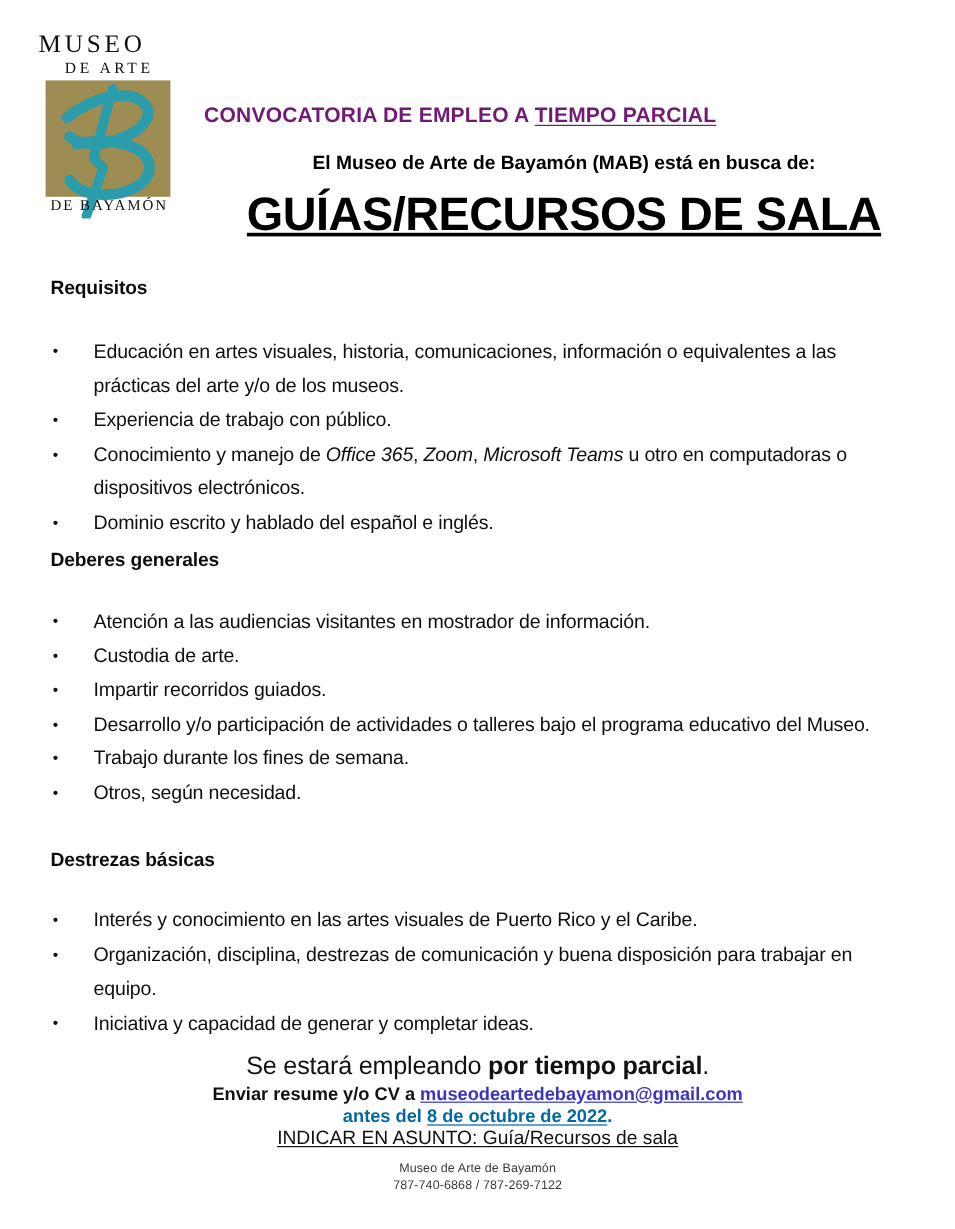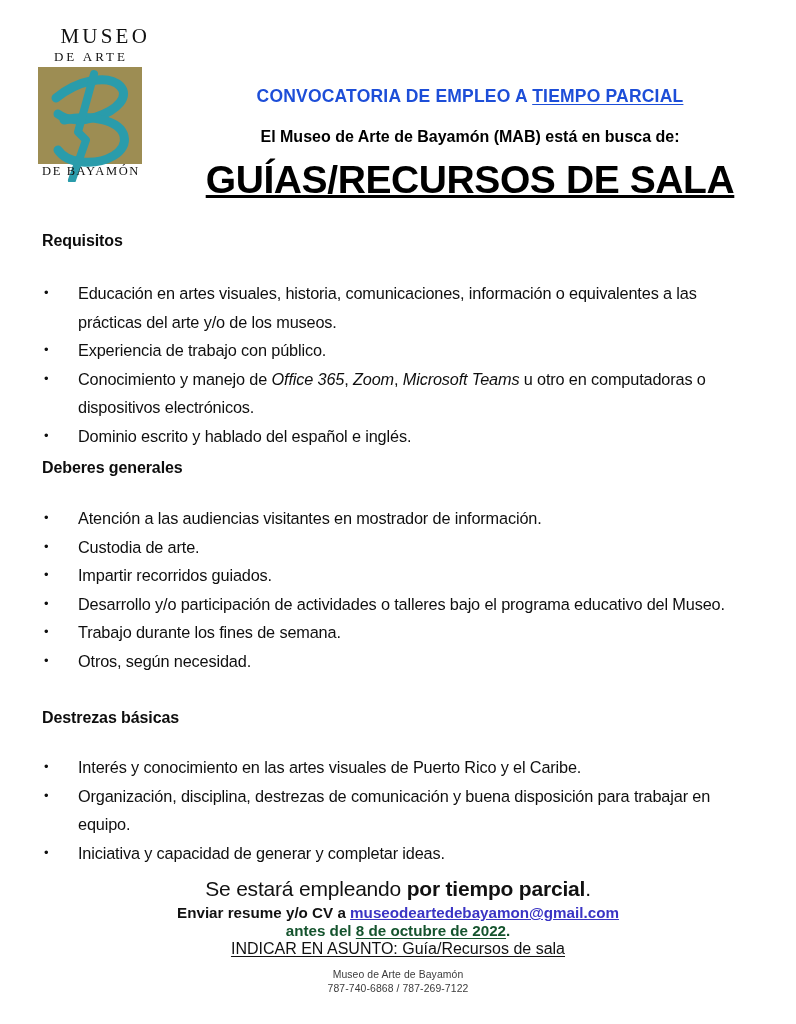--- a/index.html
+++ b/index.html
@@ -27,21 +27,21 @@
     left: 24px;
     top: 26px;
     width: 128px;
     height: 160px;
   }
   .logo-word-museo {
     position: absolute;
     left: 8px;
     top: 0px;
     width: 118px;
-    text-align: right;
+    text-align: left;
     font-family: "Liberation Serif", serif;
     font-size: 21px;
     letter-spacing: 3.2px;
     color: #111111;
     line-height: 1;
   }
   .logo-word-dearte {
     position: absolute;
     left: 8px;
     top: 24px;
@@ -80,26 +80,25 @@
     color: #111111;
     line-height: 1;
   }
 
   
   .hdr-line1 {
     position: absolute;
     left: 170px;
     top: 86px;
     width: 600px;
-    text-align: center;
     font-family: "Liberation Sans", sans-serif;
     font-weight: bold;
     font-size: 17.5px;
     letter-spacing: 0.2px;
-    color: #1d4ed8;
+    color: #701a75;
     white-space: nowrap;
   }
   .hdr-line2 {
     position: absolute;
     left: 160px;
     top: 128px;
     width: 620px;
     text-align: center;
     font-family: "Liberation Sans", sans-serif;
     font-weight: bold;
@@ -183,21 +182,21 @@
     font-size: 15.2px;
     line-height: 19px;
     color: #111;
   }
   .close-l3 {
     top: 920px;
     font-family: "Liberation Sans", sans-serif;
     font-weight: bold;
     font-size: 15.2px;
     line-height: 19px;
-    color: #14532d;
+    color: #0369a1;
   }
   .close-l4 {
     top: 938px;
     font-family: "Liberation Sans", sans-serif;
     font-size: 16px;
     line-height: 20px;
     color: #111;
   }
   .email-link {
     color: #3a34c4;

